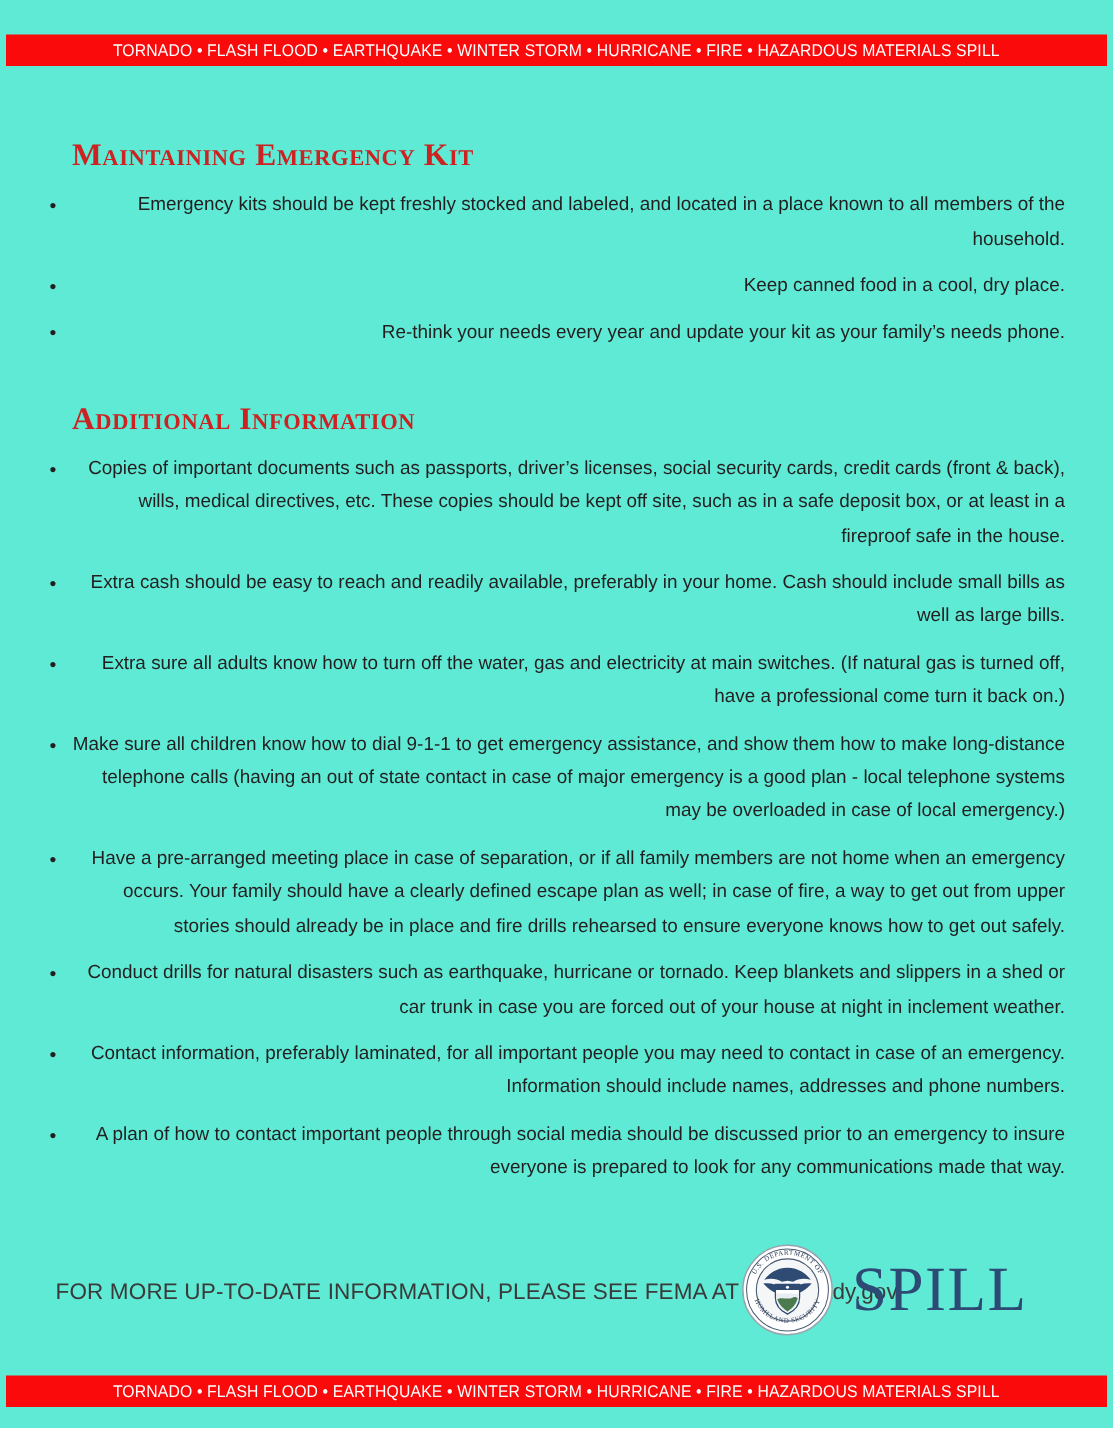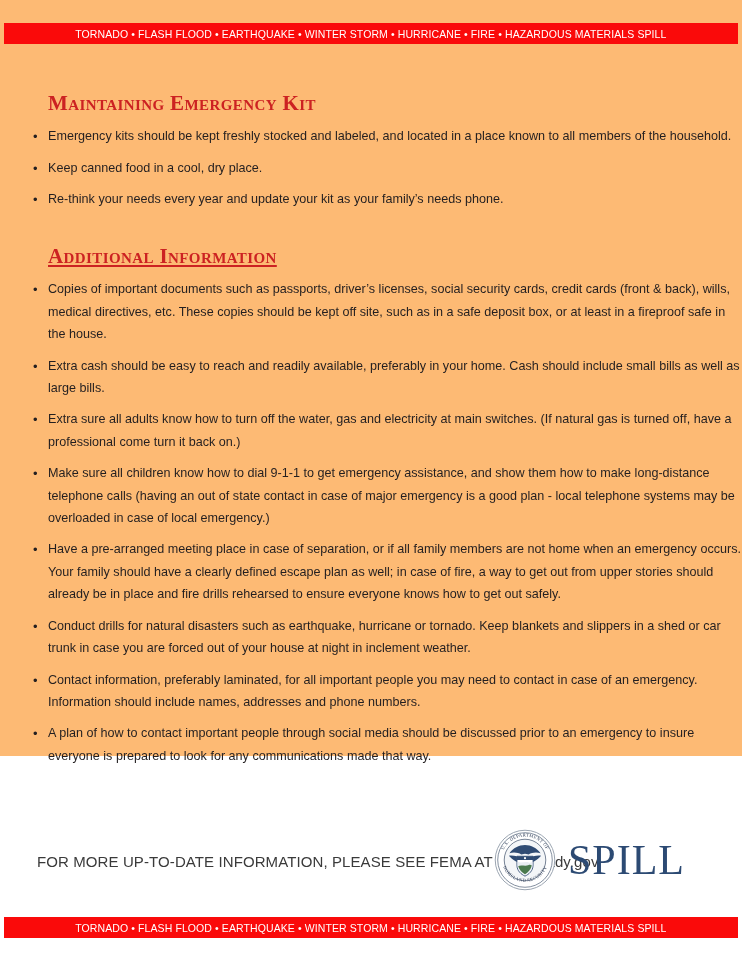--- a/index.html
+++ b/index.html
@@ -11,22 +11,22 @@
     height: 960px;
     background: #ffffff;
     font-family: "Liberation Sans", sans-serif;
     overflow: hidden;
     position: relative;
   }
 
   .page {
     position: relative;
     width: 742px;
-    height: 756px;
-    background: #fdba74;
+    height: 952px;
+    background: #5eead4;
     box-sizing: border-box;
   }
 
   
   .banner {
     position: absolute;
     left: 4px;
     width: 734px;
     height: 21px;
     background: #FA0A0A;
@@ -61,36 +61,37 @@
     color: #CC2222;
     font-family: "Liberation Serif", serif;
     font-weight: bold;
     font-size: 21px;
     font-variant: small-caps;
     letter-spacing: 0.4px;
     margin: 0 0 10px 48px;
     line-height: 1.1;
   }
   .heading-maintaining { padding-top: 30px; }
-  .heading-additional { padding-top: 26px; text-decoration: underline; }
+  .heading-additional { padding-top: 26px; }
 
   ul.bullets {
     list-style: none;
     margin: 0;
     padding: 0;
   }
   ul.bullets li {
     position: relative;
     margin: 0 0 9px 0;
     padding-left: 48px;
+    padding-right: 32px;
     font-family: "Liberation Sans", sans-serif;
     font-size: 12.6px;
     line-height: 1.78;
     color: #231f20;
-    text-align: left;
+    text-align: right;
   }
   ul.bullets li::before {
     content: "\2022";
     position: absolute;
     left: 33px;
     top: 0;
     font-size: 13px;
     line-height: 1.78;
     color: #231f20;
   }

